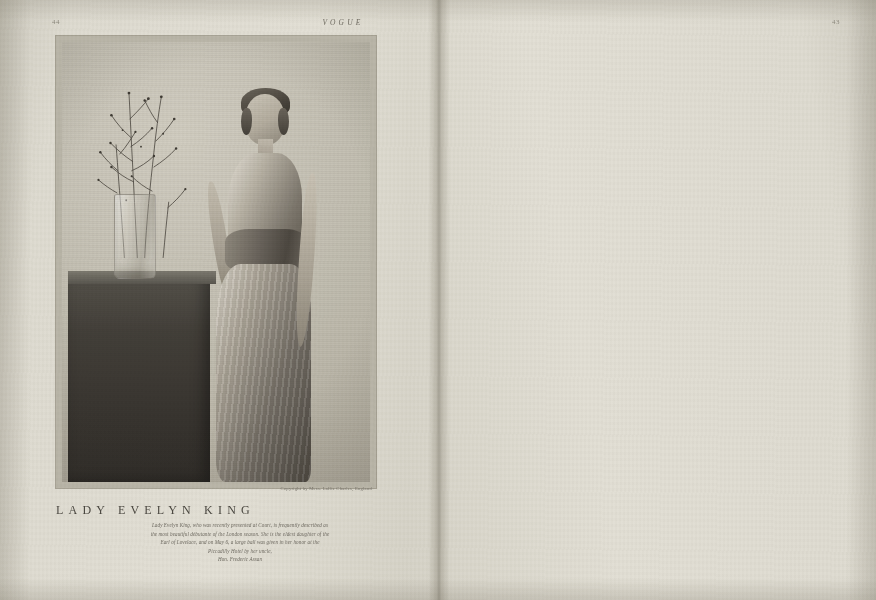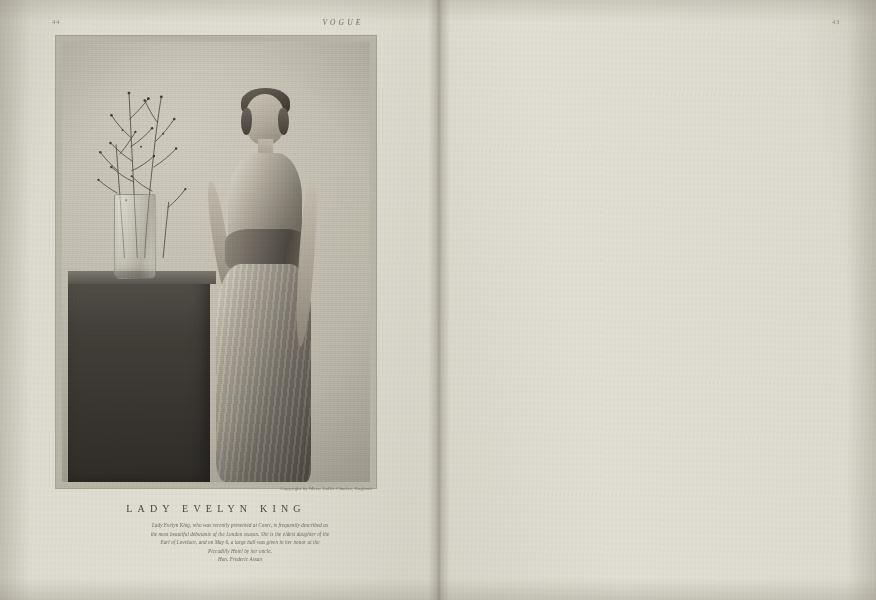--- a/index.html
+++ b/index.html
@@ -273,22 +273,22 @@
     font-size: 4.6px;
     letter-spacing: .25px;
     color: #77736a;
     white-space: nowrap;
   }
   #sitter-name {
     position: absolute;
     left: 56px;
     top: 503px;
     width: 320px;
-    text-align: center;
-    font-size: 10px;
+    text-align: left;
+    font-size: 12px;
     letter-spacing: 5.2px;
     color: #4a4740;
     font-family: "Liberation Serif", serif;
   }
   #sitter-blurb {
     position: absolute;
     left: 150px;
     top: 521px;
     width: 180px;
     text-align: center;

